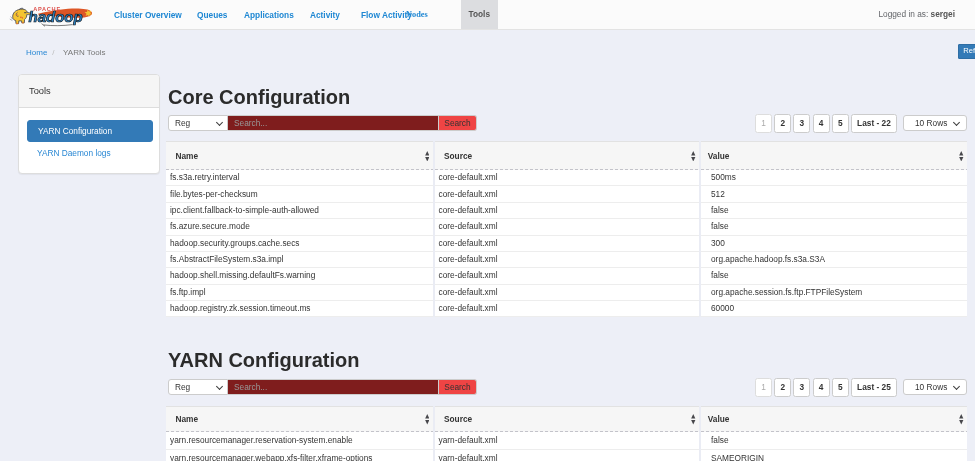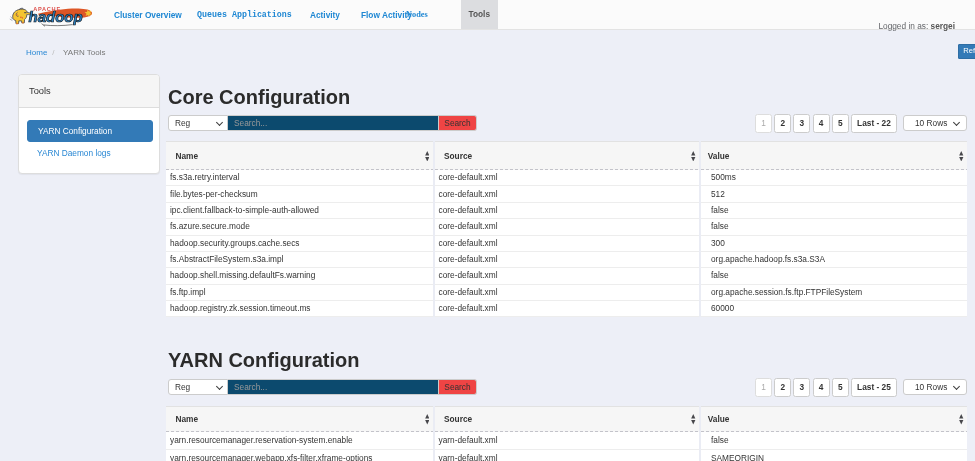--- a/index.html
+++ b/index.html
@@ -4,42 +4,42 @@
 <style>
   * { margin:0; padding:0; box-sizing:border-box; }
   html,body { width:975px; height:461px; overflow:hidden; }
   body { font-family:"Liberation Sans", sans-serif; background:#edeff7; position:relative; color:#333; }
 
   
   .navbar { position:absolute; left:0; top:0; width:975px; height:30px; background:#fbfbfb; border-bottom:1px solid #e3e3e3; }
   .logo { position:absolute; left:0px; top:1px; }
   .navlink { position:absolute; top:0; height:29px; line-height:30px; font-size:8.3px; font-weight:bold; color:#1e87d3; white-space:nowrap; }
   .tooltab { position:absolute; left:461px; top:0; width:36.5px; height:29px; background:#dcdde0; color:#555; font-weight:bold; font-size:8.3px; text-align:center; line-height:29px; }
-  .loggedin { position:absolute; right:20px; top:12px; height:29px; line-height:29px; font-size:8.3px; color:#636569; }
+  .loggedin { position:absolute; right:20px; top:0; height:29px; line-height:29px; font-size:8.3px; color:#636569; }
   .loggedin b { color:#555; }
 
   
   .crumb { position:absolute; left:26px; top:47.5px; font-size:8px; color:#777; }
   .crumb a { color:#2a88d4; text-decoration:none; }
   .crumb .sep { color:#bbb; padding:0 8.5px 0 5px; }
   .refresh { position:absolute; left:918px; top:44px; width:37px; height:14.5px; background:#337ab7; border:1px solid #2e6da4; border-radius:1px; color:#fff; font-size:7.6px; text-align:center; line-height:12.5px; font-family:inherit;margin-left:40px; }
 
   
   .panel { position:absolute; left:18px; top:74px; width:142px; height:100px; background:#fff; border:1px solid #ddd; border-radius:4px; box-shadow:0 1px 1px rgba(0,0,0,.05); }
   .panel-head { height:33px; background:#f5f5f5; border-bottom:1px solid #ddd; border-radius:3px 3px 0 0; font-size:9.3px; color:#333; line-height:33px; padding-left:10px; }
   .sidebtn { position:absolute; left:8px; top:45px; width:126px; height:22px; background:#337ab7; border:1px solid #337ab7; border-radius:3px; color:#fff; font-size:8.3px; line-height:20px; padding-left:10px; }
   .sidelink { position:absolute; left:18px; top:72.5px; font-size:8.3px; color:#2a88d4; }
 
   
   h1 { position:absolute; left:168px; font-size:20px; font-weight:bold; color:#2b2b2b; white-space:nowrap; }
 
   .igroup { position:absolute; left:168px; display:flex; }
   .isel { width:60px; height:16px; border:1px solid #ccc; border-radius:3px 0 0 3px; background:#fff; font-size:8.3px; color:#333; padding-left:6px; line-height:14px; position:relative; }
   .isel:after { content:""; position:absolute; right:5.5px; top:4.2px; width:4px; height:4px; border-right:1.4px solid #3c3c3c; border-bottom:1.4px solid #3c3c3c; transform:rotate(45deg); }
-  .itext { width:211px; height:16px; border:1px solid #ccc; border-left:none; background:#0c4a6e; font-size:8.3px; color:#999; padding-left:6px; line-height:14px; }
+  .itext { width:211px; height:16px; border:1px solid #ccc; border-left:none; background:#7f1d1d; font-size:8.3px; color:#999; padding-left:6px; line-height:14px; }
   .ibtn { width:38px; height:16px; border:1px solid #ccc; border-left:none; border-radius:0 3px 3px 0; background:#ef4444; font-size:8.3px; color:#333; text-align:center; line-height:14px; }
 
   .pager { position:absolute; display:flex; }
   .pbtn { height:19px; border:1px solid #ccc; border-radius:2.5px; background:#fff; font-size:8.3px; color:#333; font-weight:bold; text-align:center; line-height:17px; margin-left:2.2px; width:17px; }
   .pbtn.first { margin-left:0; color:#aaa; font-weight:normal; border-color:#ddd; }
   .pbtn.last { width:46px; }
   .rowsel { position:absolute; left:903px; width:64px; height:16px; border:1px solid #ccc; border-radius:3px; background:#fff; font-size:8.3px; color:#333; line-height:14px; padding-left:11px; }
   .rowsel:after { content:""; position:absolute; right:7px; top:4.2px; width:4px; height:4px; border-right:1.4px solid #3c3c3c; border-bottom:1.4px solid #3c3c3c; transform:rotate(45deg); }
 
   table.t2 th { padding-top:7.7px; padding-bottom:7.7px; }
@@ -71,22 +71,22 @@
     <circle cx="17.1" cy="13.9" r="0.55" fill="#e0432e"></circle>
     <circle cx="20.9" cy="16.2" r="0.7" fill="#e0432e"></circle>
     <circle cx="22.4" cy="16.9" r="0.55" fill="#e0432e"></circle>
     <rect x="16.1" y="22" width="2.1" height="1.1" fill="#e87a27"></rect>
     <rect x="21.9" y="21.3" width="2.1" height="1" fill="#e87a27"></rect>
     <circle cx="30.9" cy="14.3" r="0.7" fill="#e8622a"></circle>
     <text x="28.5" y="20.8" font-size="15" font-weight="bold" font-style="italic" fill="#2e86c8" stroke="#15181c" stroke-width="0.7" font-family="Liberation Sans">hadoop</text>
     <path d="M41.5 22.6 L45 25.3 M43.5 23.9 C52 25, 63 24.9, 72.5 23.6" stroke="#2a2a2a" stroke-width="0.7" fill="none" opacity="0.85"></path>
   </svg>
   <div class="navlink" style="left:114px;">Cluster Overview</div>
-  <div class="navlink" style="left:197px;font-family:Liberation Mono, monospace;">Queues</div>
-  <div class="navlink" style="left:232px;font-family:Liberation Mono, monospace;">Applications</div>
+  <div class="navlink" style="left:197px;">Queues</div>
+  <div class="navlink" style="left:244px;">Applications</div>
   <div class="navlink" style="left:310px;">Activity</div>
   <div class="navlink" style="left:361px;">Flow Activity</div>
   <div class="navlink" style="left:406px;font-family:Liberation Serif, serif;">Nodes</div>
   <div class="tooltab">Tools</div>
   <div class="loggedin">Logged in as: <b>sergei</b></div>
 </div>
 
 <div class="crumb"><a>Home</a><span class="sep">/</span>YARN Tools</div>
 <div class="refresh">Refresh</div>
 

